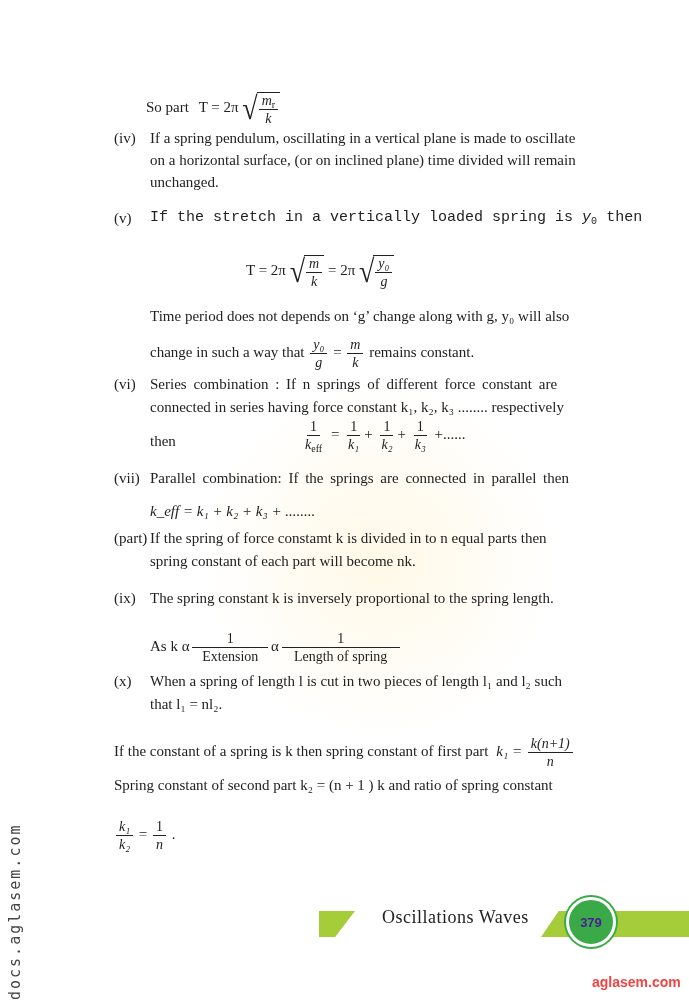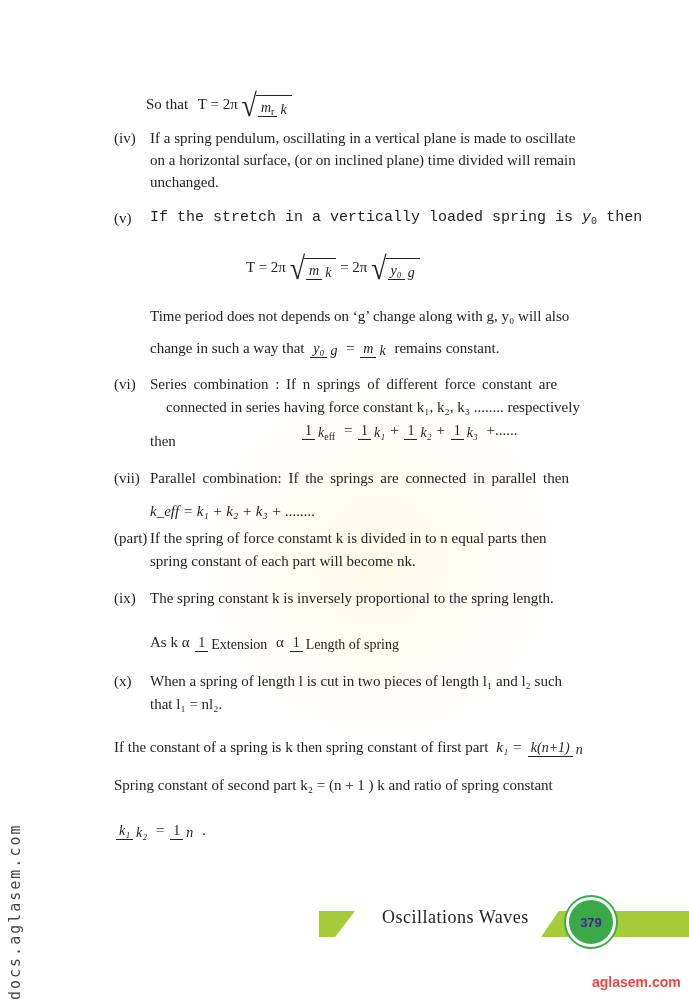--- a/index.html
+++ b/index.html
@@ -2,21 +2,21 @@
 <html><head>
 <meta charset="utf-8">
 <style>
   html, body { margin:0; padding:0; background:#ffffff; }
   body { width:689px; height:1004px; position:relative; overflow:hidden;
          font-family:"Liberation Serif", "DejaVu Serif", serif; color:#222; font-size:15px; }
   .line { position:absolute; white-space:nowrap; line-height:20px; }
   .num { position:absolute; white-space:nowrap; line-height:20px; }
   i { font-style:italic; }
   sub { font-size:10px; vertical-align:-3px; line-height:0; }
-  .frac { display:inline-flex; flex-direction:row; align-items:center; vertical-align:middle; margin:0 2px; line-height:1; }
+  .frac { display:inline-flex; flex-direction:column; align-items:center; vertical-align:middle; margin:0 2px; line-height:1; }
   .frac .nu { border-bottom:1px solid #222; padding:0 3px 1px; font-size:14px; }
   .frac .de { padding:2px 3px 0; font-size:14px; }
   .sqrt { display:inline-flex; align-items:center; vertical-align:middle; }
   .sqrt .rad { font-size:28px; line-height:1; transform:scaleY(1.15); margin-right:-1px; }
   .sqrt .body { border-top:1px solid #222; padding-top:1px; }
   .watermark { position:absolute; left:200px; top:380px; width:360px; height:360px;
      background:radial-gradient(ellipse at center, rgba(255,220,120,0.18), rgba(255,255,255,0) 70%);
      transform:rotate(-40deg); pointer-events:none; }
   .side-url { position:absolute; left:6px; top:1000px; transform-origin:left top; transform:rotate(-90deg);
      font-family:"DejaVu Sans Mono", monospace; font-size:15px; letter-spacing:2px; color:#444; white-space:nowrap; }
@@ -31,21 +31,21 @@
   .footer-title { position:absolute; left:382px; top:907px; font-size:18px; letter-spacing:0.5px; color:#222; }
   .brand { position:absolute; left:592px; top:974px; font-family:"Liberation Sans", sans-serif; font-weight:bold;
      font-size:14px; color:#ef4444; }
 </style>
 </head>
 <body>
 
 <div class="watermark"></div>
 
 <div class="line" style="left:146px;top:92px;">
-  <span>So that</span>
+  <span>So part</span>
   <span style="margin-left:6px;">T = 2π</span>
   <span class="sqrt">
       <span class="rad">√</span>
       <span class="body">
     <span class="frac">
           <span class="nu"><i>m</i><sub>r</sub></span>
           <span class="de"><i>k</i></span>
         </span>
   </span>
     </span>
@@ -90,21 +90,21 @@
   <span>=</span>
   <span class="frac">
       <span class="nu"><i>m</i></span>
       <span class="de"><i>k</i></span>
     </span>
   <span>remains constant.</span>
 </div>
 
 <div class="num" style="left:114px;top:374px;">(vi)</div>
 <div class="line" style="left:150px;top:374px;word-spacing:3px;">Series combination : If n springs of different force constant are</div>
-<div class="line" style="left:166px;top:397px;">connected in series having force constant k₁, k₂, k₃ ........ respectively</div>
+<div class="line" style="left:150px;top:397px;">connected in series having force constant k₁, k₂, k₃ ........ respectively</div>
 <div class="line" style="left:150px;top:431px;">then</div>
 <div class="line" style="left:300px;top:420px;">
   <span class="frac">
       <span class="nu">1</span>
       <span class="de"><i>k</i><sub>eff</sub></span>
     </span>
   =
   <span class="frac">
       <span class="nu">1</span>
       <span class="de"><i>k₁</i></span>

